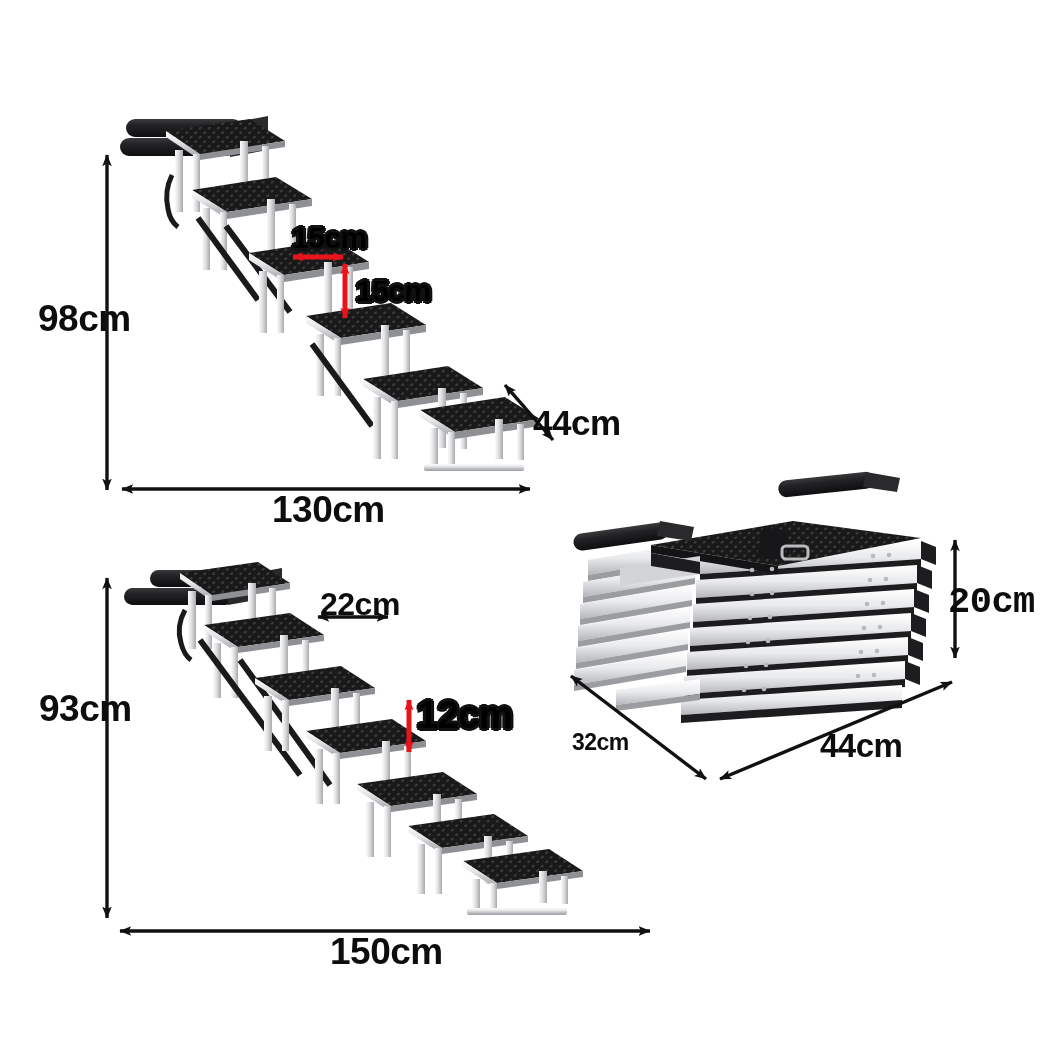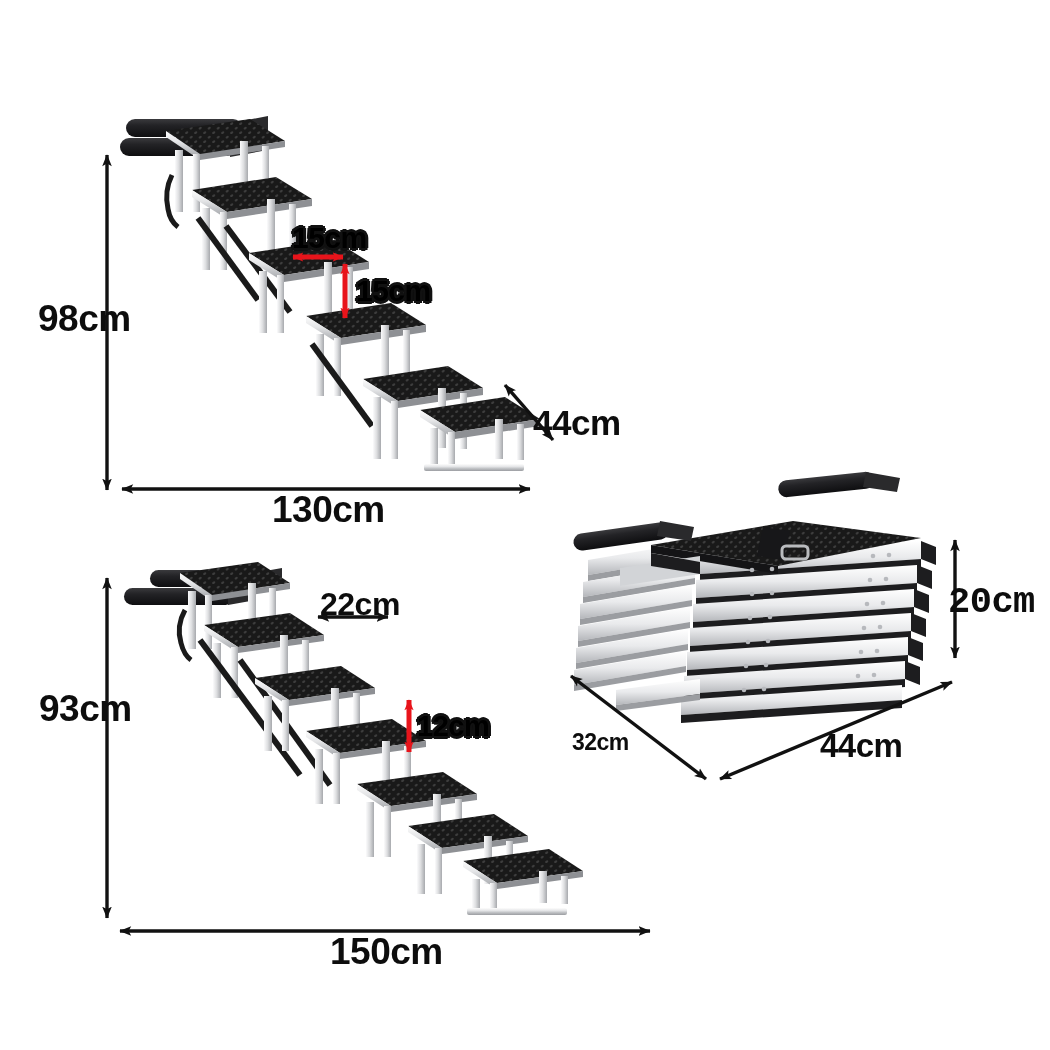--- a/index.html
+++ b/index.html
@@ -395,21 +395,21 @@
   <div class="dimtext red-lbl" style="left:292px;top:223px;font-size:30px;">15cm</div>
 
   <div class="dimtext red-lbl" style="left:356px;top:276px;font-size:30px;">15cm</div>
 
   <div class="dimtext" style="left:31px;top:690px;font-size:37px;margin-left:8px;">93cm</div>
 
   <div class="dimtext" style="left:330px;top:933px;font-size:37px;text-align:center;">150cm</div>
 
   <div class="dimtext" style="left:320px;top:588px;font-size:32px;">22cm</div>
 
-  <div class="dimtext red-lbl" style="left:417px;top:712px;font-size:29px;">12cm</div>
+  <div class="dimtext red-lbl" style="left:417px;top:696px;font-size:38px;">12cm</div>
 
   <div class="dimtext" style="left:948px;top:584px;font-size:37px;font-family:Liberation Mono, monospace;">20cm</div>
 
   <div class="dimtext" style="left:572px;top:731px;font-size:23px;">32cm</div>
 
   <div class="dimtext" style="left:820px;top:729px;font-size:33px;">44cm</div>
 
 </div>
 
 </body></html>

